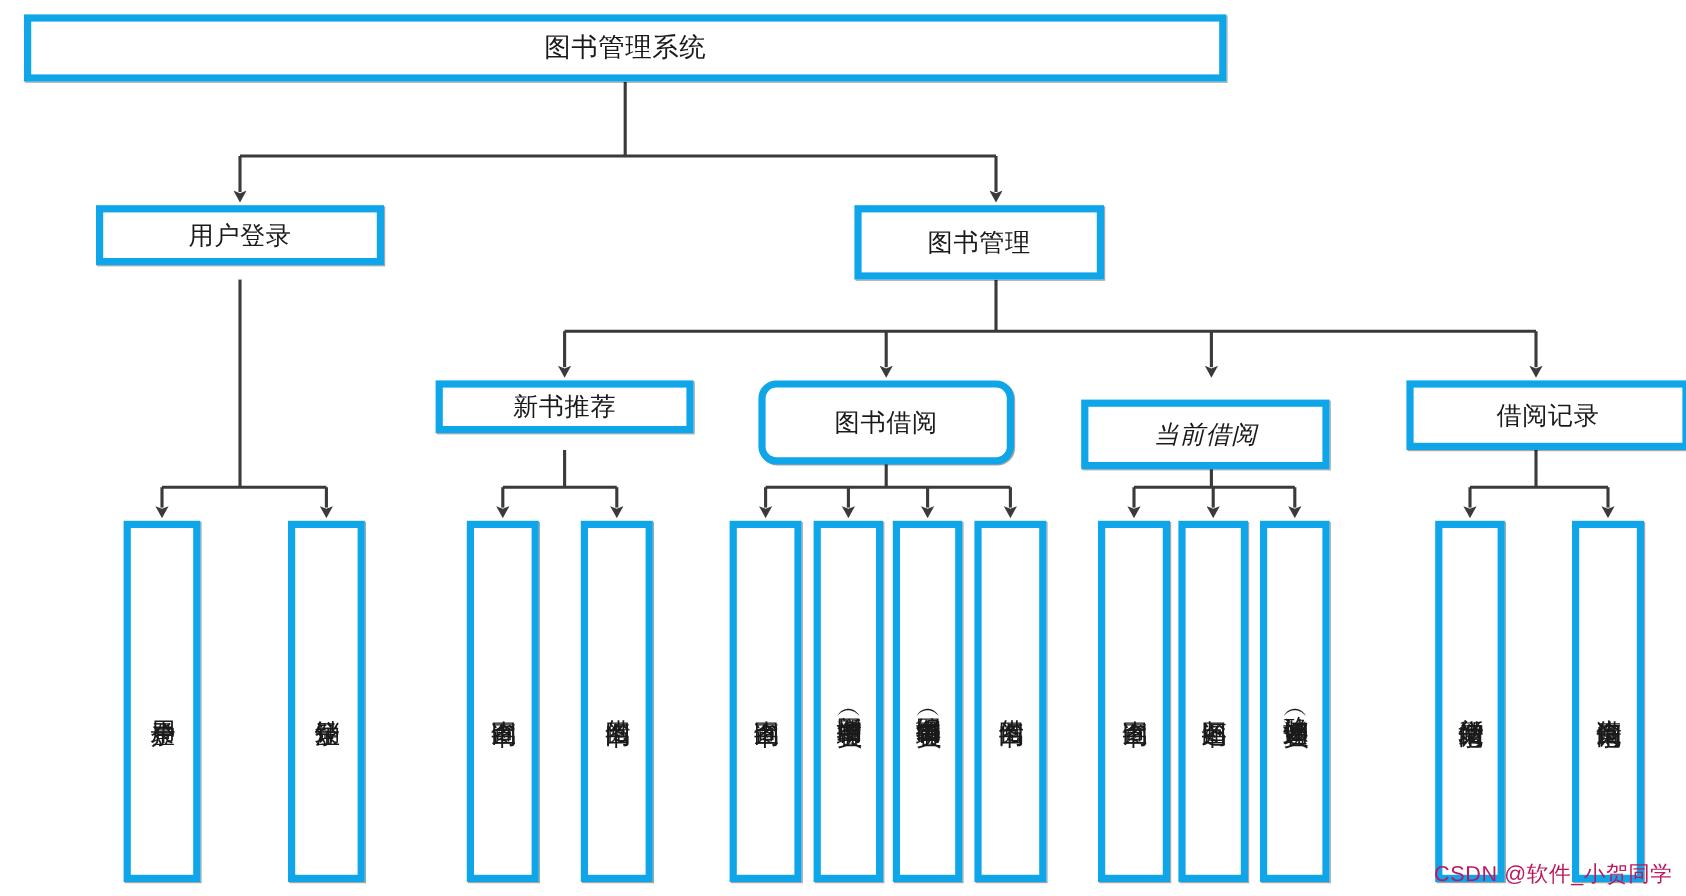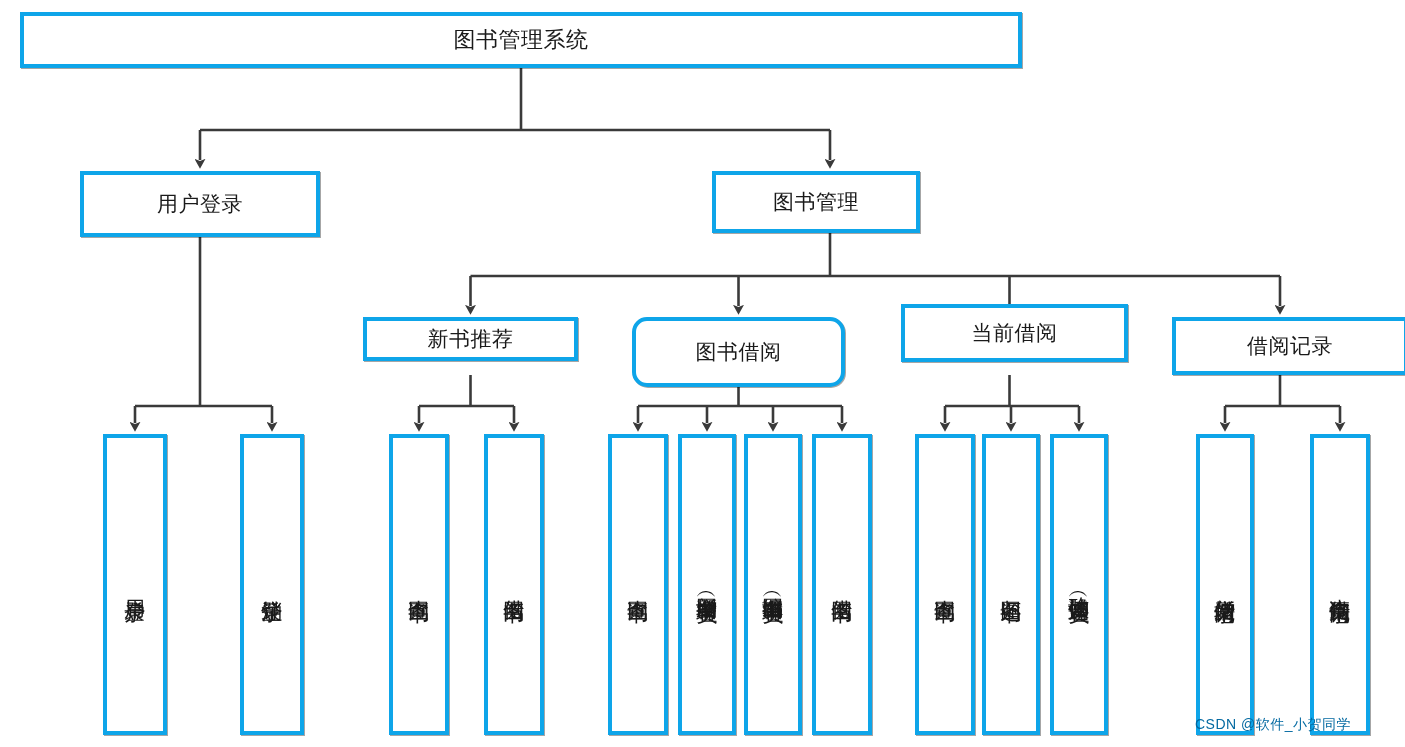--- a/index.html
+++ b/index.html
@@ -21,21 +21,21 @@
     position: absolute;
     left: 0;
     top: 0;
     width: 1405px;
     height: 747px;
     pointer-events: none;
   }
   .node {
     position: absolute;
     box-sizing: border-box;
-    border: 4px solid #0ea5e9;
+    border: 6px solid #0ea5e9;
     background: #ffffff;
     display: flex;
     align-items: center;
     justify-content: center;
     color: #1a1a1a;
     box-shadow: 1px 1px 0 rgba(0,0,0,0.35);
   }
   .node-h {
     font-size: 21px;
     letter-spacing: 0.5px;
@@ -51,22 +51,22 @@
     line-height: 1.22;
     letter-spacing: 1px;
     padding: 4px 0;
     text-align: center;
   }
   .node-v span {
     display: block;
   }
   .watermark {
     position: absolute;
-    font-size: 14px;
-    color: #0369a1;
+    font-size: 18px;
+    color: #be185d;
     white-space: nowrap;
     letter-spacing: 0.5px;
   }
 </style>
 </head>
 <body>
 
 <div id="canvas">
 
   <svg id="wires" viewBox="0 0 1405 747" width="1405" height="747" aria-hidden="true">
@@ -107,26 +107,26 @@
         <path d="M1079,406 L1079,423" marker-end="url(#arrow)"></path>
         <path d="M1280,375 L1280,406"></path>
         <path d="M1225,406 L1340,406"></path>
         <path d="M1225,406 L1225,423" marker-end="url(#arrow)"></path>
         <path d="M1340,406 L1340,423" marker-end="url(#arrow)"></path>
       </g>
   </svg>
 
   <div class="node node-h node-root" style="left: 20px; top: 12px; width: 1002px; height: 56px;">图书管理系统</div>
 
-  <div class="node node-h" style="left: 80px; top: 171px; width: 240px; height: 66px;">用户登录</div>
+  <div class="node node-h" style="left: 80px; top: 171px; width: 240px; height: 50px;">用户登录</div>
   <div class="node node-h" style="left: 712px; top: 171px; width: 208px; height: 62px;">图书管理</div>
 
   <div class="node node-h" style="left: 363px; top: 317px; width: 215px; height: 44px;">新书推荐</div>
   <div class="node node-h" style="left: 632px; top: 317px; width: 213px; height: 70px; border-radius: 15px;">图书借阅</div>
-  <div class="node node-h" style="left: 901px; top: 304px; width: 227px; height: 58px;">当前借阅</div>
+  <div class="node node-h" style="left: 901px; top: 333px; width: 207px; height: 58px; font-style: italic;">当前借阅</div>
   <div class="node node-h" style="left: 1172px; top: 317px; width: 236px; height: 58px;">借阅记录</div>
 
   <div class="node node-v" style="left: 103px; top: 434px; width: 64px; height: 301px;">
       <span>用</span>
       <span>户</span>
       <span>登</span>
       <span>录</span>
     </div>
   <div class="node node-v" style="left: 240px; top: 434px; width: 64px; height: 301px;">
       <span>注</span>

